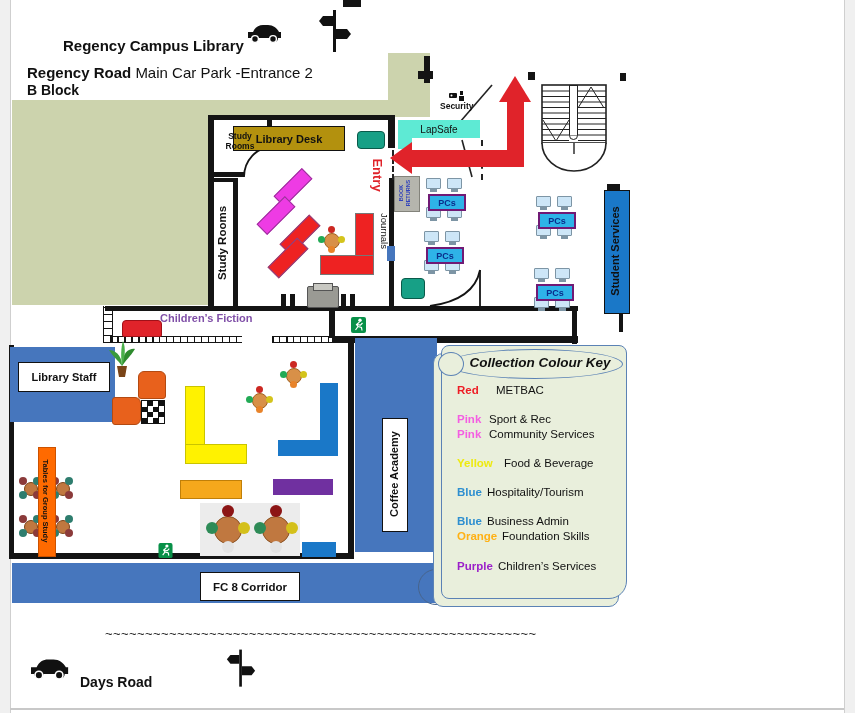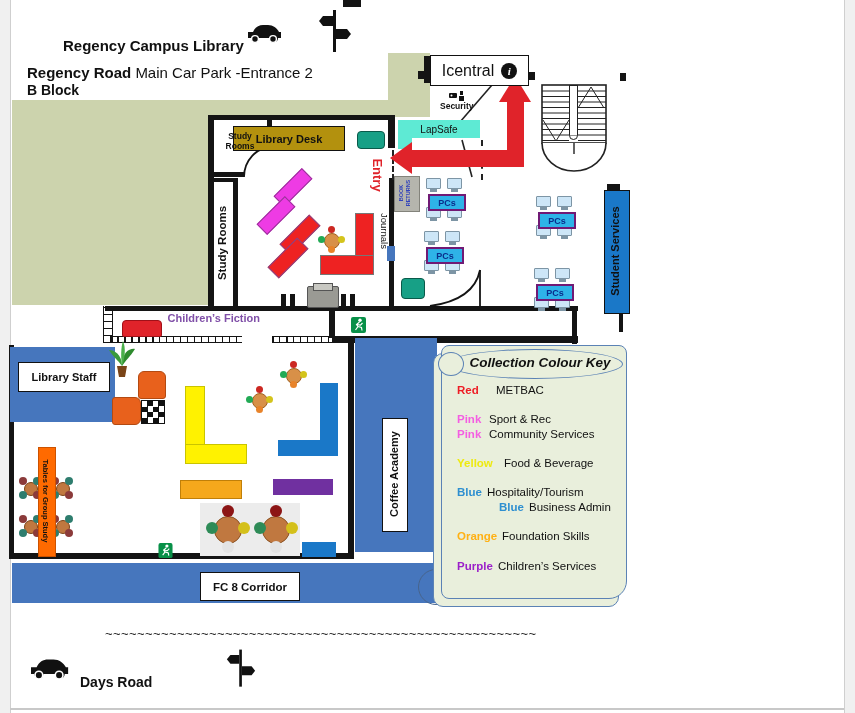--- a/index.html
+++ b/index.html
@@ -149,24 +149,20 @@
     <path d="M2 36 L15 57 L28 36" fill="none" stroke="#222" stroke-width="1"></path>
     <path d="M1 59 A32 28 0 0 0 65 59" fill="#fff" stroke="#222" stroke-width="1.6"></path>
     <line x1="33" y1="59" x2="33" y2="70" stroke="#222" stroke-width="1.4"></line>
   </svg>
 
   <div class="a" style="left:507px;top:102px;width:17px;height:64px;background:#e0232a;"></div>
   <div class="a" style="left:499px;top:76px;width:0;height:0;border-left:16px solid transparent;border-right:16px solid transparent;border-bottom:26px solid #e0232a;"></div>
   <div class="a" style="left:412px;top:150px;width:112px;height:17px;background:#e0232a;"></div>
   <div class="a" style="left:390px;top:142px;width:0;height:0;border-top:16px solid transparent;border-bottom:16px solid transparent;border-right:22px solid #e0232a;"></div>
 
-  <div class="boxlabel" style="left:430px;top:55px;width:97px;height:29px;font-weight:normal;font-size:16px;gap:7px;">
-    <span>Icentral</span>
-    <span style="width:16px;height:16px;background:#111;color:#fff;border-radius:50%;font:italic bold 11px/16px 'Liberation Serif',serif;text-align:center;">i</span>
-  </div>
   <svg style="left:449px;top:90px;" width="20" height="12" viewBox="0 0 20 12">
     <rect x="0" y="3" width="8" height="5" rx="1" fill="#111"></rect>
       <circle cx="2.5" cy="5.5" r="1" fill="#fff"></circle>
     <rect x="11" y="1" width="3" height="4" fill="#111"></rect>
       <rect x="10" y="6" width="5" height="5" fill="#111"></rect>
   </svg>
   <div class="txt" style="left:440px;top:101px;font-size:8.5px;font-weight:bold;">Security</div>
 
   <div class="txt" style="left:216px;top:131px;width:48px;font-size:8.5px;font-weight:bold;text-align:center;white-space:normal;line-height:10px;">Study Rooms</div>
   <span class="vt up" style="left:216px;top:302px;width:118px;font-size:11.5px;font-weight:bold;">Study Rooms</span>
@@ -214,21 +210,21 @@
   <div class="pcc" style="left:534px;top:268px;">
     <div class="mon m1"></div>
       <div class="mon m2"></div>
     <div class="mon m3"></div>
       <div class="mon m4"></div>
     <span class="pcl">PCs</span>
   </div>
   <div class="a" style="left:401px;top:278px;width:22px;height:19px;background:#17a086;border:1.6px solid #0a5a4a;border-radius:4px;"></div>
   <span class="vt up" style="left:609px;top:310px;width:118px;font-size:11px;font-weight:bold;">Student Services</span>
 
-  <div class="txt" style="left:160px;top:312px;width:100px;text-align:right;font-size:11px;font-weight:bold;color:#8050a8;">Children’s Fiction</div>
+  <div class="txt" style="left:160px;top:312px;width:100px;text-align:left;font-size:11px;font-weight:bold;color:#8050a8;">Children’s Fiction</div>
   <div class="a" style="left:122px;top:320px;width:38px;height:15px;background:#e0232a;border:1.4px solid #a01018;border-radius:4px 4px 2px 2px;"></div>
   <svg style="left:351px;top:317px;" width="15" height="16" viewBox="0 0 15 16">
     <rect x="0" y="0" width="15" height="16" rx="2" fill="#089048"></rect>
     <circle cx="9" cy="3.2" r="1.7" fill="#fff"></circle>
     <path d="M8.5 5 L5.5 7.5 L7 9.5 L4.5 13 M5.5 7.5 L9.5 8.2 L11.5 6 M7 9.5 L10.5 10.5 L11 13.5" stroke="#fff" stroke-width="1.2" fill="none"></path>
   </svg>
 
   <div class="boxlabel" style="left:18px;top:362px;width:90px;height:28px;font-size:11px;">
     <span>Library Staff</span>
   </div>
@@ -291,21 +287,21 @@
   </div>
   <div class="lgrow lr3" style="top:428px;">
     <span class="cw" style="color: rgb(244, 94, 226);">Pink</span><span>Community Services</span>
   </div>
   <div class="lgrow lr4" style="top:457px;">
     <span class="cw" style="color: rgb(238, 234, 16);">Yellow</span><span>Food &amp; Beverage</span>
   </div>
   <div class="lgrow lr5" style="top:486px;">
     <span class="cw" style="color: rgb(46, 143, 208);">Blue</span><span>Hospitality/Tourism</span>
   </div>
-  <div class="lgrow lr6" style="top:501px;margin-left:42px;">
+  <div class="lgrow lr6" style="top:515px;">
     <span class="cw" style="color: rgb(46, 143, 208);">Blue</span><span>Business Admin</span>
   </div>
   <div class="lgrow lr7" style="top:530px;">
     <span class="cw" style="color: rgb(255, 177, 20);">Orange</span><span>Foundation Skills</span>
   </div>
   <div class="lgrow lr8" style="top:560px;">
     <span class="cw" style="color: rgb(155, 31, 201);">Purple</span><span>Children’s Services</span>
   </div>
 
   <div class="txt" style="left:105px;top:626px;font-size:13px;letter-spacing:0.4px;color:#222;">~~~~~~~~~~~~~~~~~~~~~~~~~~~~~~~~~~~~~~~~~~~~~~~~~~~~~~</div>

